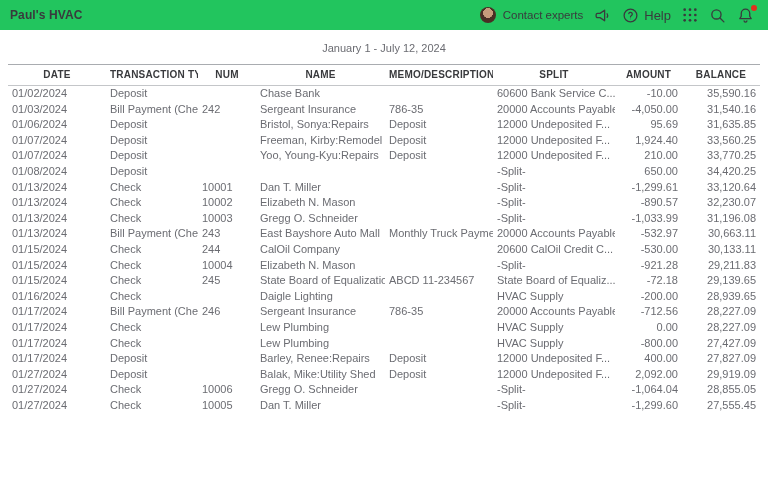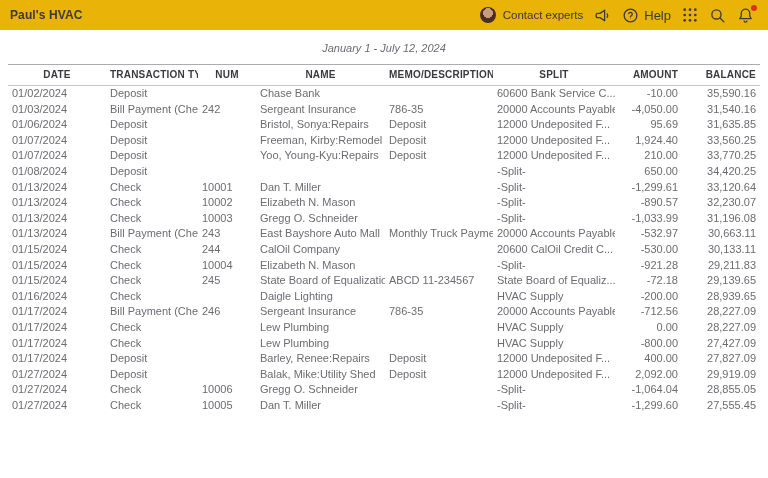--- a/index.html
+++ b/index.html
@@ -1,45 +1,45 @@
 <!DOCTYPE html>
 <html><head>
 <meta charset="utf-8">
 <style>
   * { margin:0; padding:0; box-sizing:border-box; }
   html,body { width:768px; height:478px; overflow:hidden; background:#fff;
     font-family:"Liberation Sans","DejaVu Sans",sans-serif; color:#393a3d; }
 
   
   .topbar { height:30px; display:flex; align-items:center; justify-content:space-between;
-    padding:0 14px 0 10px; background:#eab308; }
+    padding:0 14px 0 10px; background:#22c55e; }
   .brand { font-size:12px; font-weight:700; color:#393a3d; letter-spacing:.1px; }
   .topbar-right { display:flex; align-items:center; gap:11px; }
   .contact { display:flex; align-items:center; gap:7px; cursor:pointer; }
   .contact-label { font-size:11.5px; color:#393a3d; }
   .avatar { width:16px; height:16px; border-radius:50%; display:inline-block;
     background:radial-gradient(circle at 50% 38%, #c79b7b 0 38%, #4a2e24 39% 100%); }
   .iconbtn { position:relative; background:none; border:none; cursor:pointer;
     display:flex; align-items:center; gap:5px; padding:0; }
   .iconbtn svg { display:block; }
   .help-label { font-size:13px; color:#393a3d; }
   .bell-dot { position:absolute; top:-2px; right:-3px; width:6px; height:6px;
     border-radius:50%; background:#e0301e; }
 
   
   .report-head { text-align:center; margin-top:12px; }
   .report-title { font-size:12.5px; font-weight:700; color:#393a3d; }
-  .report-subtitle { font-size:11px; color:#6b6c72; margin-top:3px;font-style:italic; }
+  .report-subtitle { font-size:11px; color:#6b6c72; margin-top:3px; }
 
   
   table { width:752px; margin:10px 8px 0 8px; border-collapse:collapse; table-layout:fixed; }
   th { font-size:10px; font-weight:700; color:#393a3d; text-align:center;
     padding:4px 4px 5px 4px; border-top:1px solid #a9acb0; border-bottom:1px solid #c4c6c9;
     letter-spacing:.2px; white-space:nowrap; overflow:hidden; }
-  th.num { text-align:right; }
+  th.num { text-align:center; }
   td { font-size:11px; color:#6b6c72; padding:0 4px; height:15.6px; line-height:15.6px;
     white-space:nowrap; overflow:hidden; text-overflow:clip; }
   td.num { text-align:right; }
   tr.group-row td { color:#55565b; padding-top:7px; height:22px; }
   .caret { font-size:9px; color:#6b6c72; margin-right:6px; }
   tr.begin-row td:first-child { padding-left:12px; }
 </style>
 </head>
 <body>
 

